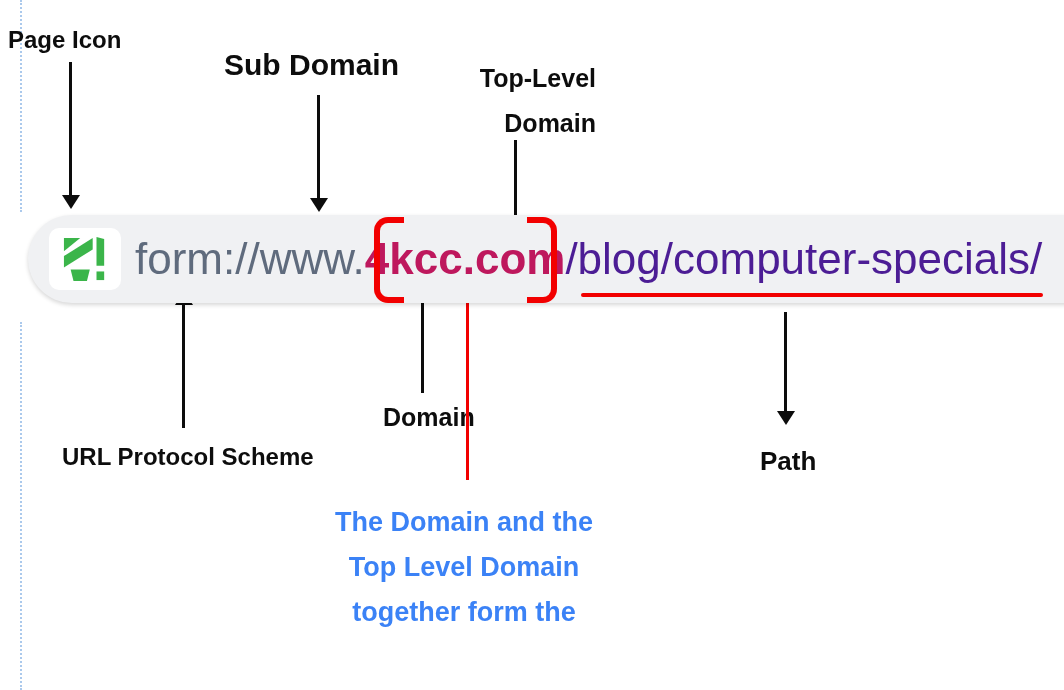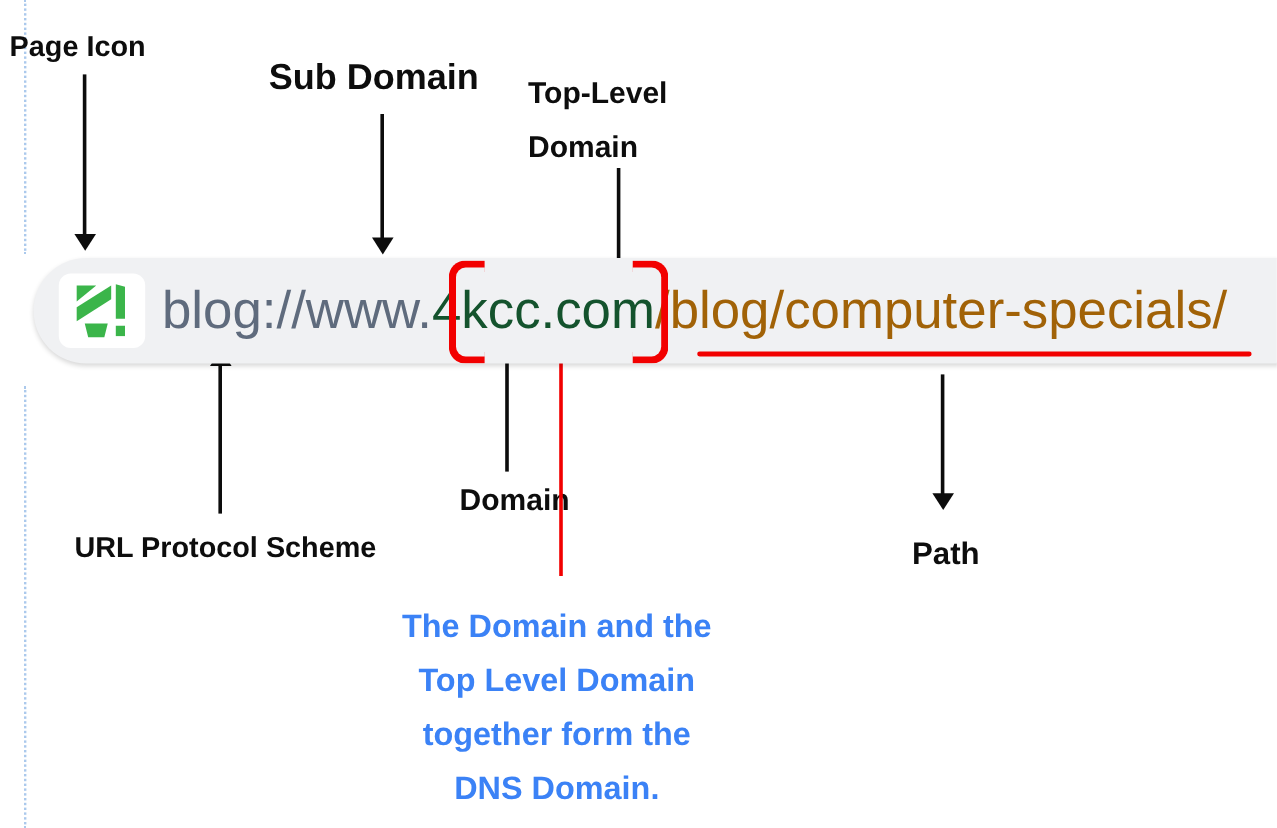--- a/index.html
+++ b/index.html
@@ -11,21 +11,21 @@
   }
   
   .guide{position:absolute;left:20px;width:0;border-left:2px dotted #8fb7e6;opacity:.75;}
   .guide.top{top:0;height:212px;}
   .guide.bottom{top:322px;height:368px;}
 
   
   .lbl{position:absolute;color:#0d0d0d;font-weight:bold;white-space:nowrap;}
   .lbl-page-icon{left:8px;top:26px;font-size:24px;}
   .lbl-sub-domain{left:224px;top:48px;font-size:30px;}
-  .lbl-tld{left:440px;top:56px;width:156px;font-size:25px;text-align:left;line-height:45px;}
+  .lbl-tld{left:440px;top:56px;width:156px;font-size:25px;text-align:right;line-height:45px;}
   .lbl-protocol{left:62px;top:443px;font-size:24px;}
   .lbl-domain{left:383px;top:403px;font-size:25px;}
   .lbl-path{left:760px;top:436px;font-size:26px;margin-top:10px;}
 
   
   .note{position:absolute;left:278px;top:500px;width:372px;text-align:center;
         color:#3b82f6;font-size:27px;font-weight:bold;line-height:45px;}
 
   
   .arrow{position:absolute;width:3px;background:#0c0c0c;}
@@ -54,22 +54,22 @@
     position:absolute;left:21px;top:13px;width:72px;height:62px;
     background:#ffffff;border-radius:10px;
     display:flex;align-items:center;justify-content:center;
   }
   .url-line{
     position:absolute;left:107px;top:0;height:88px;
     display:flex;align-items:center;
     font-size:44px;letter-spacing:0px;white-space:nowrap;
   }
   .url-scheme{color:#5f6b7d;}
-  .url-domain{color:#14532d;}
-  .url-path{color:#a16207;}
+  .url-domain{color:#be185d;font-weight:bold;}
+  .url-path{color:#4c1d95;}
 
   
   .bracket{position:absolute;top:217px;width:30px;height:86px;box-sizing:border-box;}
   .bracket.left{left:374px;border-left:6px solid #f20000;border-top:6px solid #f20000;
     border-bottom:6px solid #f20000;border-radius:14px 0 0 14px;}
   .bracket.right{left:527px;border-right:6px solid #f20000;border-top:6px solid #f20000;
     border-bottom:6px solid #f20000;border-radius:0 14px 14px 0;}
 
   
   .path-underline{position:absolute;left:581px;top:293px;width:462px;height:4px;
@@ -107,30 +107,29 @@
         <g fill="#3bb54a">
           <polygon points="2,3 19,3 2,17"></polygon>
           <polygon points="2,22 32,3 32,15 2,34"></polygon>
           <polygon points="36,2 44,4 44,32 36,32"></polygon>
           <rect x="36" y="38" width="8" height="9"></rect>
           <polygon points="9,36 29,36 26,48 12,48"></polygon>
         </g>
       </svg>
     </div>
     <div class="url-line">
-      <span class="url-scheme">blog://www.</span>
+      <span class="url-scheme">form://www.</span>
       <span class="url-domain">4kcc.com</span>
       <span class="url-path">/blog/computer-specials/</span>
     </div>
   </div>
 
   <div class="bracket left"></div>
   <div class="bracket right"></div>
   <div class="path-underline"></div>
 
   <div class="note">
     <div>The Domain and the</div>
     <div>Top Level Domain</div>
     <div>together form the</div>
-    <div>DNS Domain.</div>
   </div>
 
 </div>
 
 </body></html>

